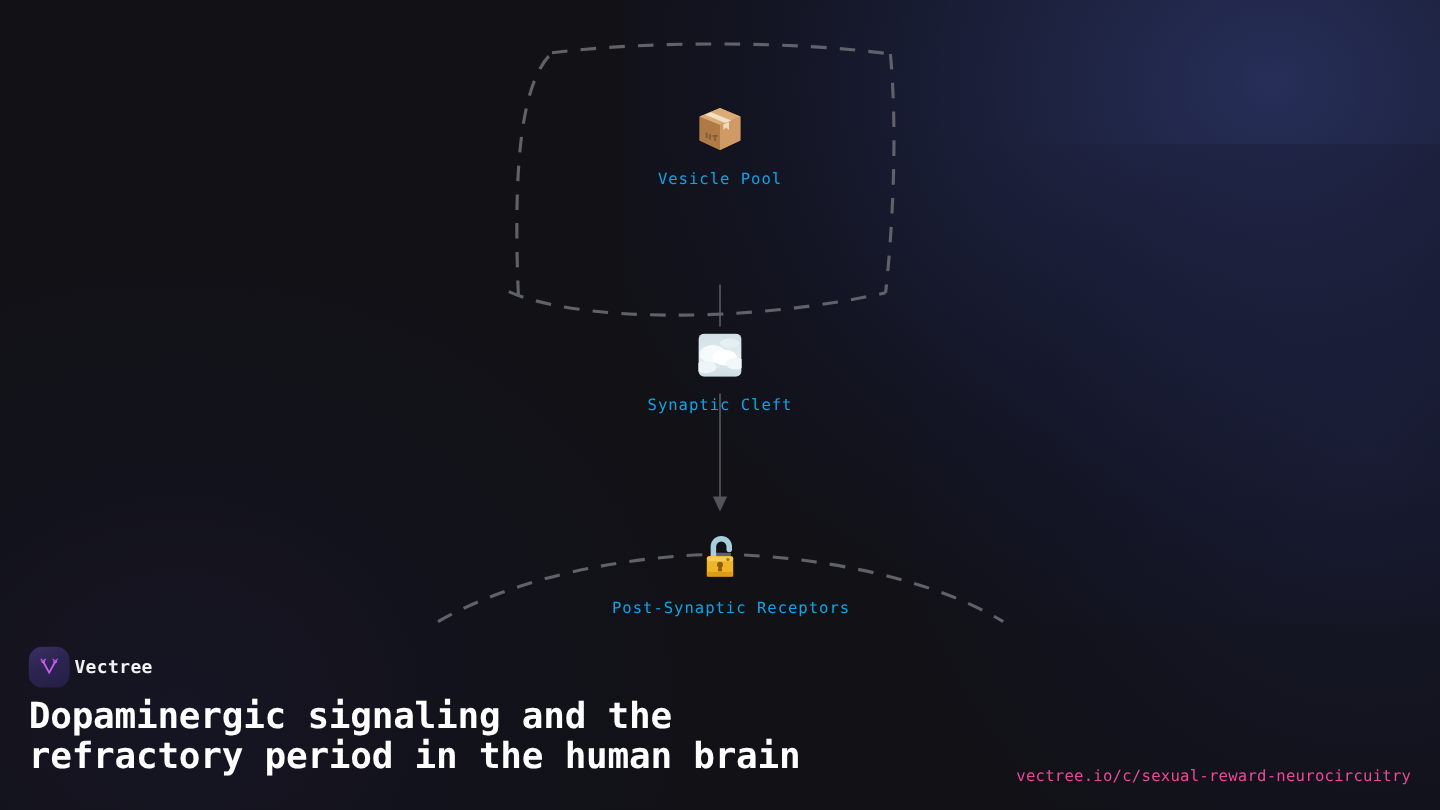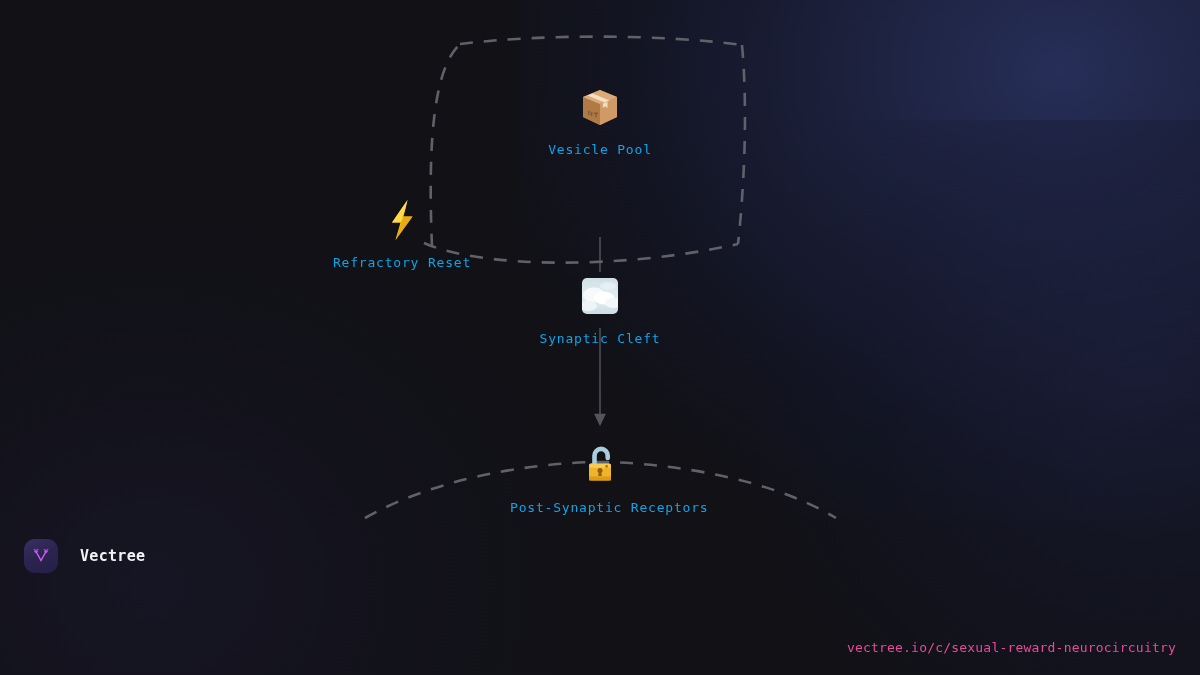--- a/index.html
+++ b/index.html
@@ -100,21 +100,21 @@
     position:absolute;
     left:0; bottom:0;
     width:1200px; height:140px;
     z-index:4;
   }
   #brand {
     position:absolute;
     left:24px; top:4px;
     display:flex;
     align-items:center;
-    gap:22px;
+    gap:4px;
   }
   #brand-logo {
     width:34px; height:34px;
     border-radius:11px;
     background:linear-gradient(155deg,#3a2f63 0%,#2b2450 48%,#241f46 100%);
     display:flex; align-items:center; justify-content:center;
     flex:0 0 auto;
   }
   #brand-name {
     font-family:"DejaVu Sans Mono","Liberation Mono", monospace;
@@ -188,30 +188,20 @@
         <g fill="#6f5335" opacity="0.75">
           <rect x="11" y="26.6" width="1.6" height="4.4"></rect>
           <rect x="13.8" y="27.8" width="1.6" height="4.4"></rect>
           <path d="M16.8 28.6 h4.2 v1.3 h-1.4 v3.4 h-1.4 v-3.4 h-1.4 z"></path>
         </g>
       </svg>
     </span>
     <span class="node-label">Vesicle Pool</span>
   </div>
 
-  <div class="node" style="left:402px; top:197px;">
-    <span class="node-glyph">
-      <svg class="emoji-svg" width="46" height="46" viewBox="0 0 46 46">
-        <path d="M28.5 3 L13 25.5 L21.5 25.5 L16.5 43 L33.5 19.5 L24.5 19.5 Z" fill="#f5c518"></path>
-        <path d="M28.5 3 L13 25.5 L21.5 25.5 L20.5 28 L26 13 Z" fill="#ffd94a"></path>
-        <path d="M24.5 19.5 L33.5 19.5 L16.5 43 L21.5 28 Z" fill="#e8a911"></path>
-      </svg>
-    </span>
-    <span class="node-label">Refractory Reset</span>
-  </div>
 
 
   <div class="node" style="left:600px; top:442px;">
     <span class="node-glyph">
       <svg class="emoji-svg" width="46" height="46" viewBox="0 0 46 46">
         <path d="M17.5 22 L17.5 13.5 A6.6 6.6 0 0 1 30.7 13.5 L30.7 16" fill="none" stroke="#a8cddc" stroke-width="4.6" stroke-linecap="round"></path>
         <rect x="12" y="21.5" width="22" height="17" rx="2.4" fill="#f0b429"></rect>
         <rect x="12" y="21.5" width="22" height="4.2" rx="2" fill="#f8cb52"></rect>
         <rect x="12" y="34.5" width="22" height="4" fill="#dd9c18"></rect>
         <circle cx="29.6" cy="24.2" r="1.5" fill="#b97f12"></circle>
@@ -266,16 +256,20 @@
           <path d="M6 6.2 L4.3 4.3"></path>
           <path d="M6 6.2 L7.9 4.4"></path>
           <path d="M16 6.2 L14.2 4.4"></path>
           <path d="M16 6.2 L17.8 4.3"></path>
         </g>
       </svg>
     </div>
     <span id="brand-name">Vectree</span>
   </div>
 
+  <div id="title">
+    <div>Dopaminergic signaling and the</div>
+    <div>refractory period in the human brain</div>
+  </div>
 
   <div id="url">vectree.io/c/sexual-reward-neurocircuitry</div>
 
 </div>
 
 </body></html>

